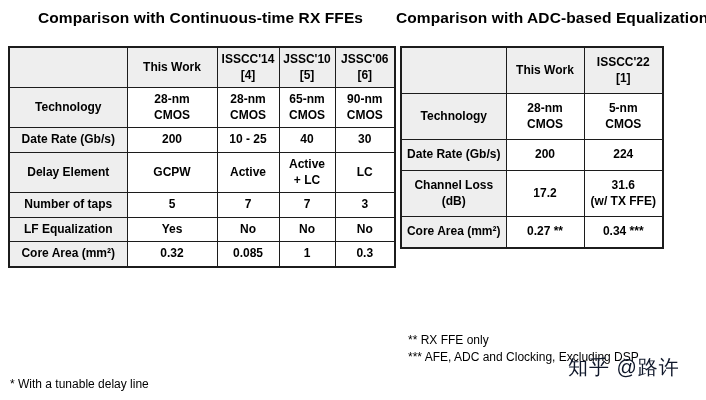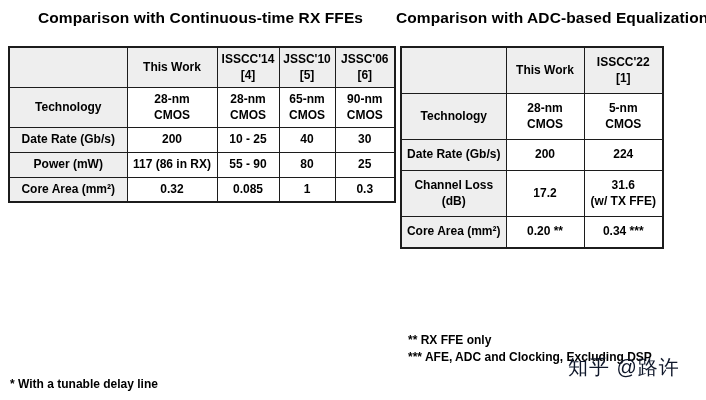--- a/index.html
+++ b/index.html
@@ -48,21 +48,21 @@
   }
   #right-table th, #right-table td { padding: 7px 2px; }
 
   table.cmp thead th, table.cmp tbody th { background: #eeeeee; }
   table.cmp td { background: #ffffff; }
 
   sub { font-size: 8px; vertical-align: -2px; }
 
   .footnote {
     position: absolute;
-    font-weight: bold;
+    font-weight: normal;
     font-size: 12px;
     white-space: nowrap;
   }
   #left-footnote   { left: 10px;  top: 377px; }
   #right-footnote-1 { left: 408px; top: 333px; }
   #right-footnote-2 { left: 408px; top: 350px; }
 
   #watermark {
     position: absolute;
     left: 568px;
@@ -108,25 +108,39 @@
         <td>90-nm<br>CMOS</td>
       </tr>
       <tr>
         <th>Date Rate (Gb/s)</th>
         <td>200</td>
         <td>10 - 25</td>
         <td>40</td>
         <td>30</td>
       </tr>
       <tr>
-        <th>Power (mW)</th>
-        <td>117 (86 in RX)</td>
-        <td>55 - 90</td>
-        <td>80</td>
-        <td>25</td>
+        <th>Delay Element</th>
+        <td>GCPW</td>
+        <td>Active</td>
+        <td>Active<br>+ LC</td>
+        <td>LC</td>
+      </tr>
+      <tr>
+        <th>Number of taps</th>
+        <td>5</td>
+        <td>7</td>
+        <td>7</td>
+        <td>3</td>
+      </tr>
+      <tr>
+        <th>LF Equalization</th>
+        <td>Yes</td>
+        <td>No</td>
+        <td>No</td>
+        <td>No</td>
       </tr>
       <tr>
         <th>Core Area (mm²)</th>
         <td>0.32</td>
         <td>0.085</td>
         <td>1</td>
         <td>0.3</td>
       </tr>
     </tbody>
   </table>
@@ -155,21 +169,21 @@
         <td>200</td>
         <td>224</td>
       </tr>
       <tr>
         <th>Channel Loss<br>(dB)</th>
         <td>17.2</td>
         <td>31.6<br>(w/ TX FFE)</td>
       </tr>
       <tr>
         <th>Core Area (mm²)</th>
-        <td>0.20 **</td>
+        <td>0.27 **</td>
         <td>0.34 ***</td>
       </tr>
     </tbody>
   </table>
 
 <div class="footnote" id="left-footnote">* With a tunable delay line</div>
 
 <div class="footnote" id="right-footnote-1">** RX FFE only</div>
 
 <div class="footnote" id="right-footnote-2">*** AFE, ADC and Clocking, Excluding DSP</div>

